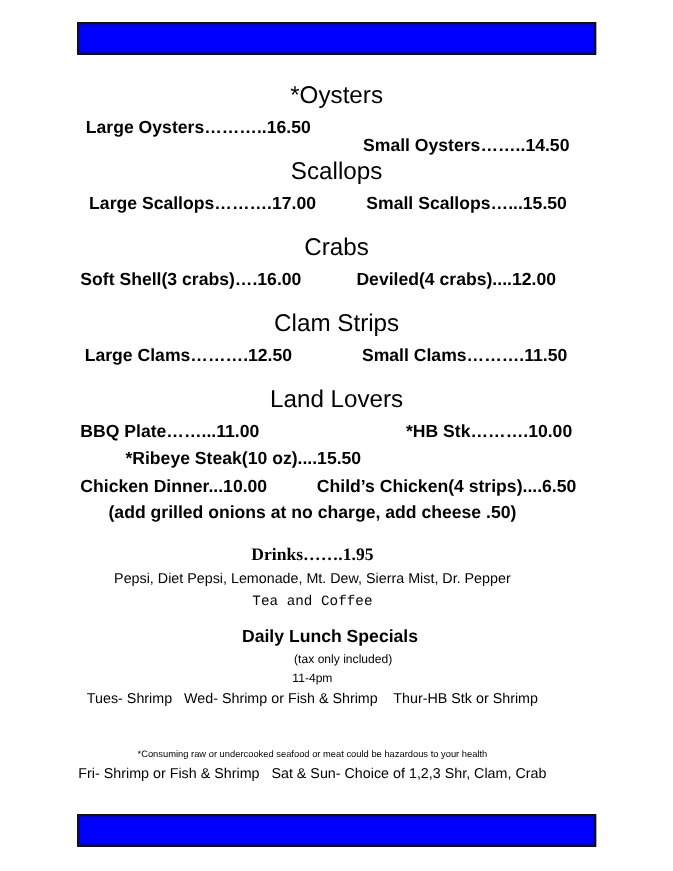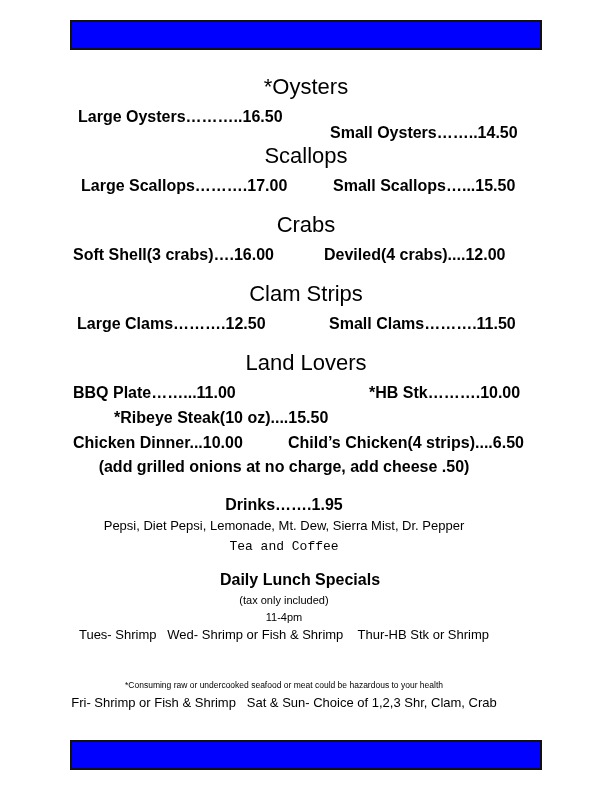--- a/index.html
+++ b/index.html
@@ -4,21 +4,21 @@
   <style>
     html, body { margin: 0; padding: 0; background: #ffffff; }
     body { width: 612px; height: 792px; position: relative; overflow: hidden; font-family: "Liberation Sans", sans-serif; color: #000; }
     .bar { position: absolute; left: 70px; width: 468px; height: 26px; background: #0000ff; border: 2px solid #111; }
     .bar.top { top: 20px; }
     .bar.bottom { top: 740px; }
     .abs { position: absolute; white-space: nowrap; }
     .heading { font-size: 22px; font-weight: normal; left: 0; width: 612px; text-align: center; }
     .item { font-size: 16px; font-weight: bold; }
     .center { left: 0; width: 568px; text-align: center; }
-    .drinks-title { font-size: 16px; font-weight: bold; }
+    .drinks-title { font-size: 16px; font-weight: bold; font-family: Liberation Serif, serif; }
     .small { font-size: 13px; }
     .tiny { font-size: 11px; }
     .special-title { font-size: 16px; font-weight: bold; padding-left: 16px; }
     .footnote { font-size: 8.5px; }
   </style>
 </head>
 <body>
 
 <div class="bar top"></div>
 
@@ -44,20 +44,20 @@
 <div class="abs item" style="top:409px; left:73px;margin-left:41px;">*Ribeye Steak(10 oz)....15.50</div>
 <div class="abs item" style="top:434px; left:73px;">Chicken Dinner...10.00</div>
 <div class="abs item" style="top:434px; left:288px;">Child’s Chicken(4 strips)....6.50</div>
 <div class="abs item center" style="top:458px;">(add grilled onions at no charge, add cheese .50)</div>
 
 <div class="abs drinks-title center" style="top:496px;">Drinks…….1.95</div>
 <div class="abs small center" style="top:518px;">Pepsi, Diet Pepsi, Lemonade, Mt. Dew, Sierra Mist, Dr. Pepper</div>
 <div class="abs small center" style="top:539px;font-family:Liberation Mono, monospace;">Tea and Coffee</div>
 
 <div class="abs special-title center" style="top:571px;">Daily Lunch Specials</div>
-<div class="abs tiny center" style="top:594px;">(tax only included)</div>
+<div class="abs tiny center" style="top:594px;padding-left:28px;">(tax only included)</div>
 <div class="abs tiny center" style="top:611px;">11-4pm</div>
 <div class="abs small center" style="top:627px; white-space:pre;">Tues- Shrimp   Wed- Shrimp or Fish &amp; Shrimp    Thur-HB Stk or Shrimp</div>
 <div class="abs small center" style="top:647px; white-space:pre;margin-top:48px;">Fri- Shrimp or Fish &amp; Shrimp   Sat &amp; Sun- Choice of 1,2,3 Shr, Clam, Crab</div>
 
 <div class="abs footnote center" style="top:680px;">*Consuming raw or undercooked seafood or meat could be hazardous to your health</div>
 
 <div class="bar bottom"></div>
 
 </body></html>

